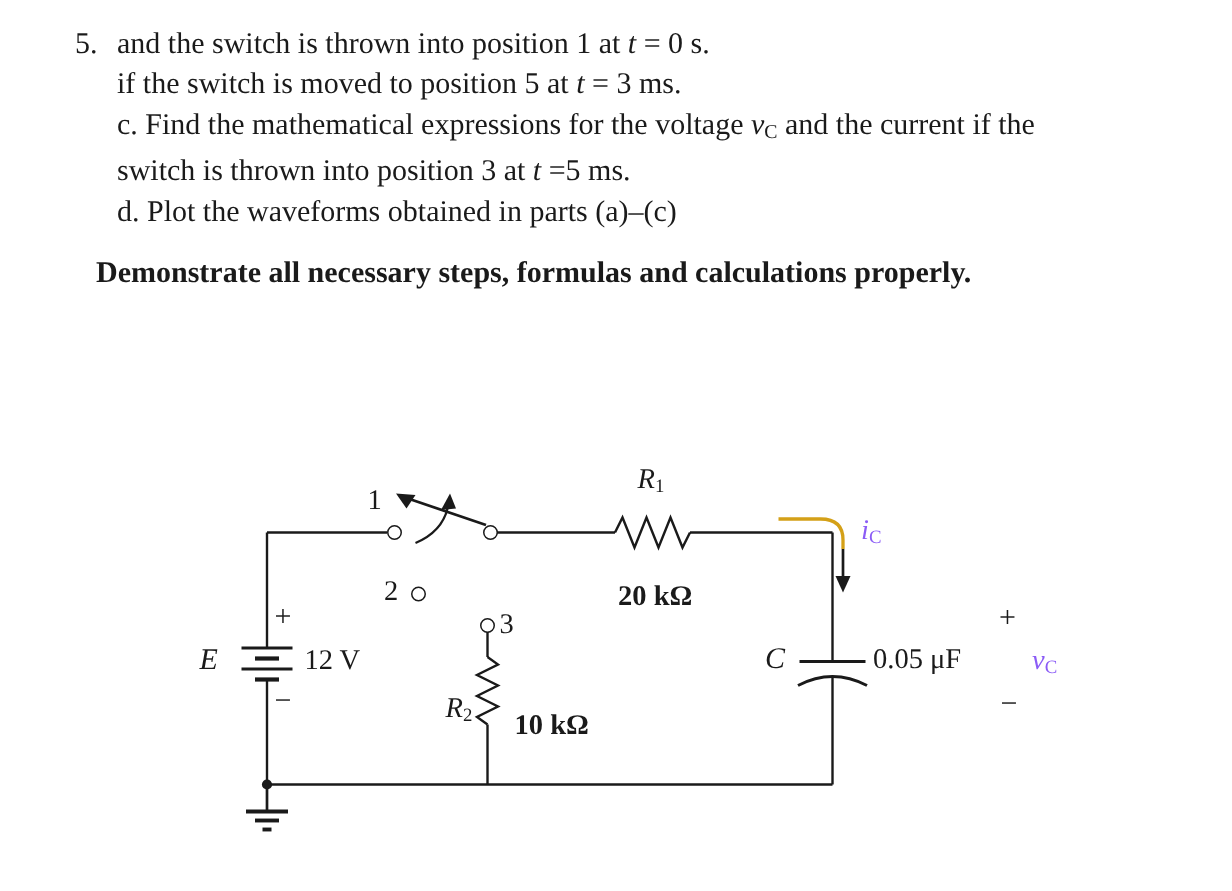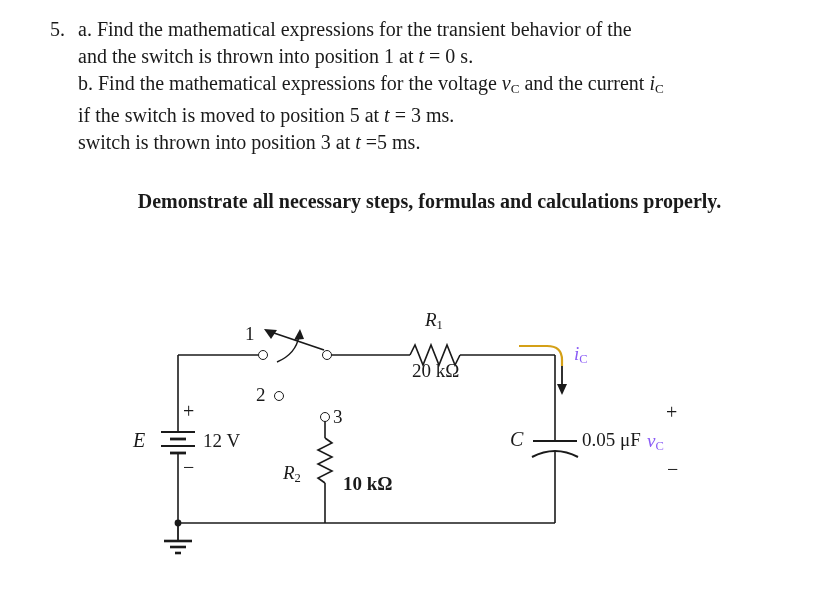--- a/index.html
+++ b/index.html
@@ -5,48 +5,50 @@
   html,body { margin:0; padding:0; }
   body {
     width:821px; height:594px; background:#ffffff; position:relative;
     font-family:"Liberation Serif", serif; color:#1a1a1a; overflow:hidden;
   }
   .problem { position:absolute; left:50px; top:16px; width:745px; font-size:20px; line-height:27px; }
   .line { position:relative; padding-left:28px; }
   .num { position:absolute; left:0; top:0; }
   .var { font-style:italic; }
   .sub { font-size:0.66em; vertical-align:-0.22em; }
-  .note { font-weight:bold; margin-top:32px; padding-left:14px;text-align:center; }
+  .note { font-weight:bold; margin-top:14px; padding-left:14px; }
   .circuit { position:absolute; left:115px; top:298px; width:695px; height:292px; }
   .circuit svg { position:absolute; left:0; top:0; }
   .clabel { position:absolute; font-size:19px; white-space:nowrap; }
   .big { font-size:20px; }
   .blue { color:#8b5cf6; }
 </style>
 </head>
 <body>
 
 <div class="page">
 
   <div class="problem">
     <div class="line">
       <span class="num">5.</span>
-      <span>a. Find the mathematical expressions for the transient behavior of the</span>
     </div>
     <div class="line">
       <span>and the switch is thrown into position 1 at </span><span class="var">t</span><span> = 0 s.</span>
     </div>
     <div class="line">
-      <span>b. Find the mathematical expressions for the voltage </span><span class="var">v</span><span class="sub">C</span><span> and the current </span><span class="var">i</span><span class="sub">C</span>
-    </div>
-    <div class="line">
       <span>if the switch is moved to position 5 at </span><span class="var">t</span><span> = 3 ms.</span>
     </div>
     <div class="line">
+      <span>c. Find the mathematical expressions for the voltage </span><span class="var">v</span><span class="sub">C</span><span> and the current if the</span>
+    </div>
+    <div class="line">
       <span>switch is thrown into position 3 at </span><span class="var">t</span><span> =5 ms.</span>
+    </div>
+    <div class="line">
+      <span>d. Plot the waveforms obtained in parts (a)–(c)</span>
     </div>
     <div class="note">Demonstrate all necessary steps, formulas and calculations properly.</div>
   </div>
 
   <div class="circuit">
     <svg width="695" height="292" viewBox="0 0 695 292">
       <g stroke="#1a1a1a" stroke-width="1.6" fill="none">
         <path d="M63,57 H143"></path>
         <path d="M63,57 V134"></path>
         <path d="M63,155 V225"></path>
@@ -104,28 +106,28 @@
     <span class="clabel" style="left:130px; top:25px;">1</span>
     <span class="clabel" style="left:141px; top:86px;">2</span>
     <span class="clabel" style="left:218px; top:108px;">3</span>
 
     <span class="clabel big" style="left:68px; top:102px;">+</span>
     <span class="clabel var big" style="left:18px; top:131px;">E</span>
     <span class="clabel" style="left:88px; top:132px;">12 V</span>
     <span class="clabel big" style="left:68px; top:158px;">−</span>
 
     <span class="clabel" style="left:310px; top:11px;text-align:right;"><span class="var">R</span><span class="sub">1</span></span>
-    <span class="clabel" style="left:297px; top:62px;">20 kΩ</span>
+    <span class="clabel" style="left:297px; top:89px;font-weight:bold;">20 kΩ</span>
 
-    <span class="clabel" style="left:168px; top:164px;"><span class="var">R</span><span class="sub">2</span></span>
+    <span class="clabel" style="left:182px; top:164px;"><span class="var">R</span><span class="sub">2</span></span>
     <span class="clabel" style="left:228px; top:175px;font-weight:bold;">10 kΩ</span>
 
     <span class="clabel blue" style="left:459px; top:45px;"><span class="var">i</span><span class="sub">C</span></span>
 
     <span class="clabel var big" style="left:395px; top:130px;">C</span>
     <span class="clabel" style="left:467px; top:131px;">0.05 μF</span>
 
     <span class="clabel big" style="left:551px; top:103px;">+</span>
-    <span class="clabel blue" style="left:532px; top:132px;"><span class="var">v</span><span class="sub">C</span></span>
+    <span class="clabel blue" style="left:573px; top:132px;"><span class="var">v</span><span class="sub">C</span></span>
     <span class="clabel big" style="left:552px; top:160px;">−</span>
   </div>
 
 </div>
 
 </body></html>

